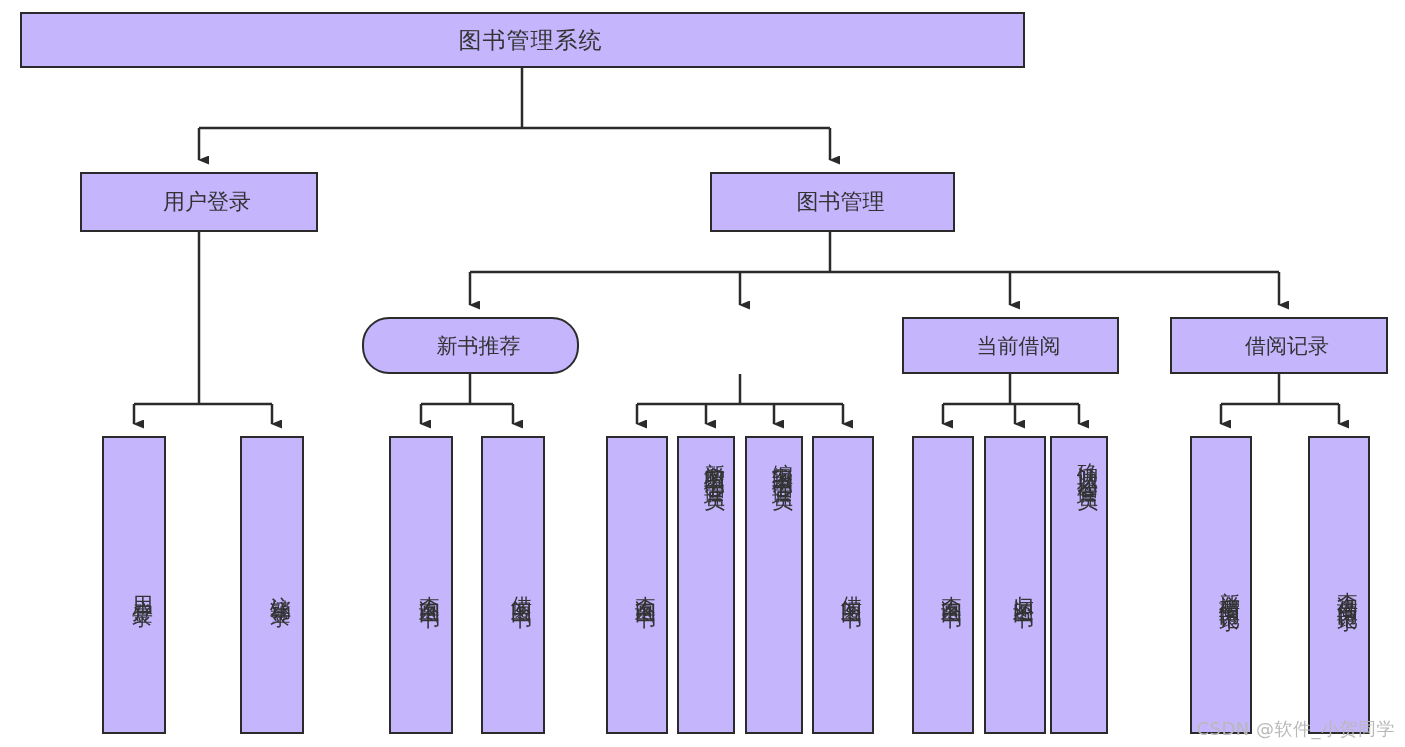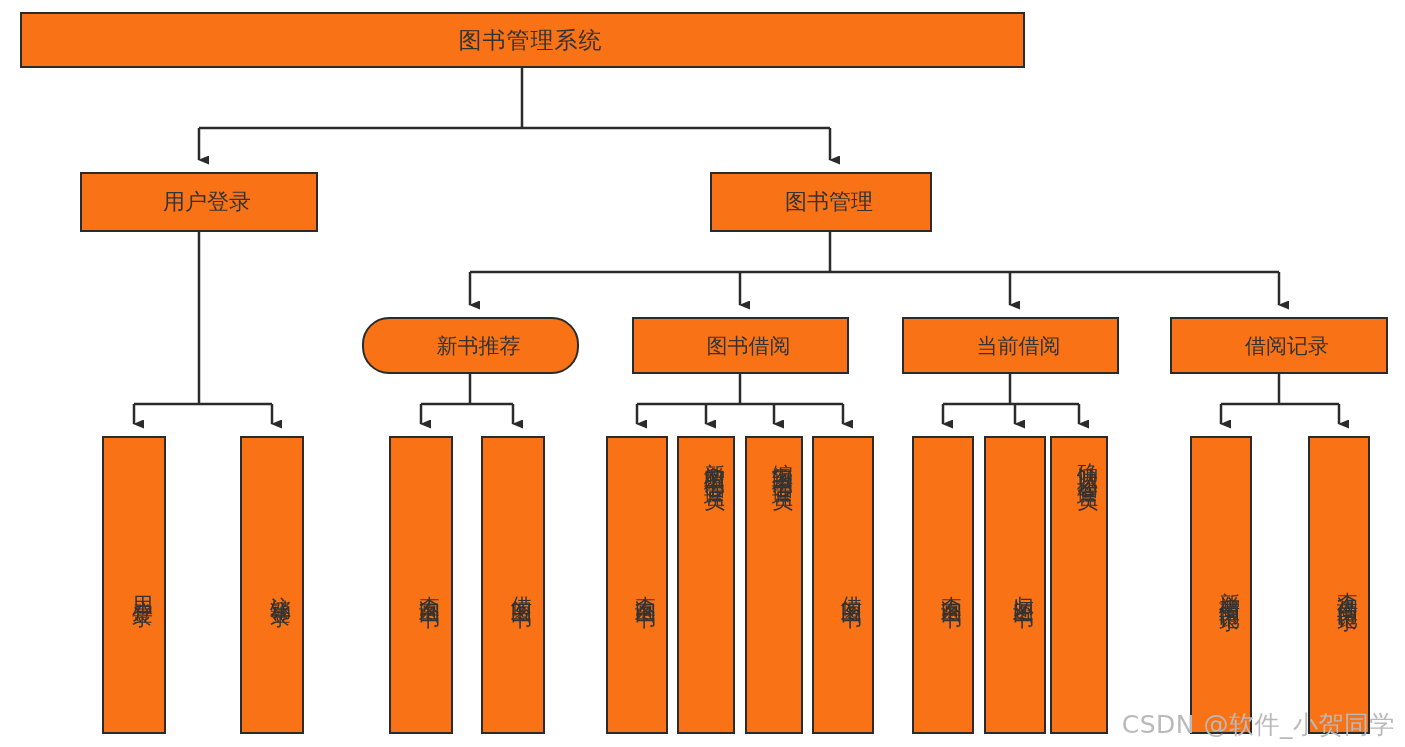--- a/index.html
+++ b/index.html
@@ -1,29 +1,29 @@
 <!DOCTYPE html>
 <html><head>
 <meta charset="utf-8">
 <style>
   html,body{margin:0;padding:0;background:#ffffff;}
   body{font-family:"DejaVu Sans","Liberation Sans",sans-serif;}
   #stage{position:relative;width:1405px;height:747px;background:#ffffff;overflow:hidden;}
   svg.wires{position:absolute;left:0;top:0;width:1405px;height:747px;pointer-events:none;}
-  .node{position:absolute;box-sizing:border-box;border:2.5px solid #2b2b2b;background:#f97316;
+  .node{position:absolute;box-sizing:border-box;border:2.5px solid #2b2b2b;background:#c4b5fd;
         display:flex;align-items:center;justify-content:center;color:#333333;padding-left:16px;}
   .node.h{font-size:23px;letter-spacing:1px;}
   .node.lvl2{font-size:22px;}
   .node.lvl3{font-size:21px;}
   .node.leaf{font-size:21px;line-height:1.18;}
   .vtext{writing-mode:vertical-rl;text-orientation:upright;
          letter-spacing:4px;white-space:nowrap;display:block;
          transform:translateZ(0);}
   .leafwrap{width:100%;height:100%;display:flex;align-items:center;justify-content:center;padding-top:4px;box-sizing:border-box;}
-  #watermark{position:absolute;right:10px;bottom:6px;font-size:25px;color:#b9b9b9;
+  #watermark{position:absolute;right:10px;bottom:6px;font-size:18px;color:#b9b9b9;
              letter-spacing:0.5px;white-space:nowrap;}
 </style>
 </head>
 <body>
 
 <div id="stage">
 
   <svg class="wires" viewBox="0 0 1405 747">
     <defs>
       <marker id="arrow" markerWidth="9" markerHeight="11" refX="4.5" refY="10" orient="auto" markerUnits="userSpaceOnUse">
@@ -74,29 +74,26 @@
     </g>
   </svg>
 
   <div class="node h" style="left:20px;top:12px;width:1005px;height:56px;">
     <span>图书管理系统</span>
   </div>
 
   <div class="node lvl2" style="left:80px;top:172px;width:238px;height:60px;">
     <span>用户登录</span>
   </div>
-  <div class="node lvl2" style="left:710px;top:172px;width:222px;height:60px;">
+  <div class="node lvl2" style="left:710px;top:172px;width:245px;height:60px;">
     <span>图书管理</span>
   </div>
 
   <div class="node lvl3" style="left:362px;top:317px;width:217px;height:57px;border-radius:27px;">
     <span>新书推荐</span>
-  </div>
-  <div class="node lvl3" style="left:632px;top:317px;width:217px;height:57px;">
-    <span>图书借阅</span>
   </div>
   <div class="node lvl3" style="left:1170px;top:317px;width:218px;height:57px;">
     <span>借阅记录</span>
   </div>
   <div class="node lvl3" style="left:902px;top:317px;width:217px;height:57px;">
     <span>当前借阅</span>
   </div>
 
   <div class="node leaf" style="left:102px;top:436px;width:64px;height:298px;">
     <div class="leafwrap">

